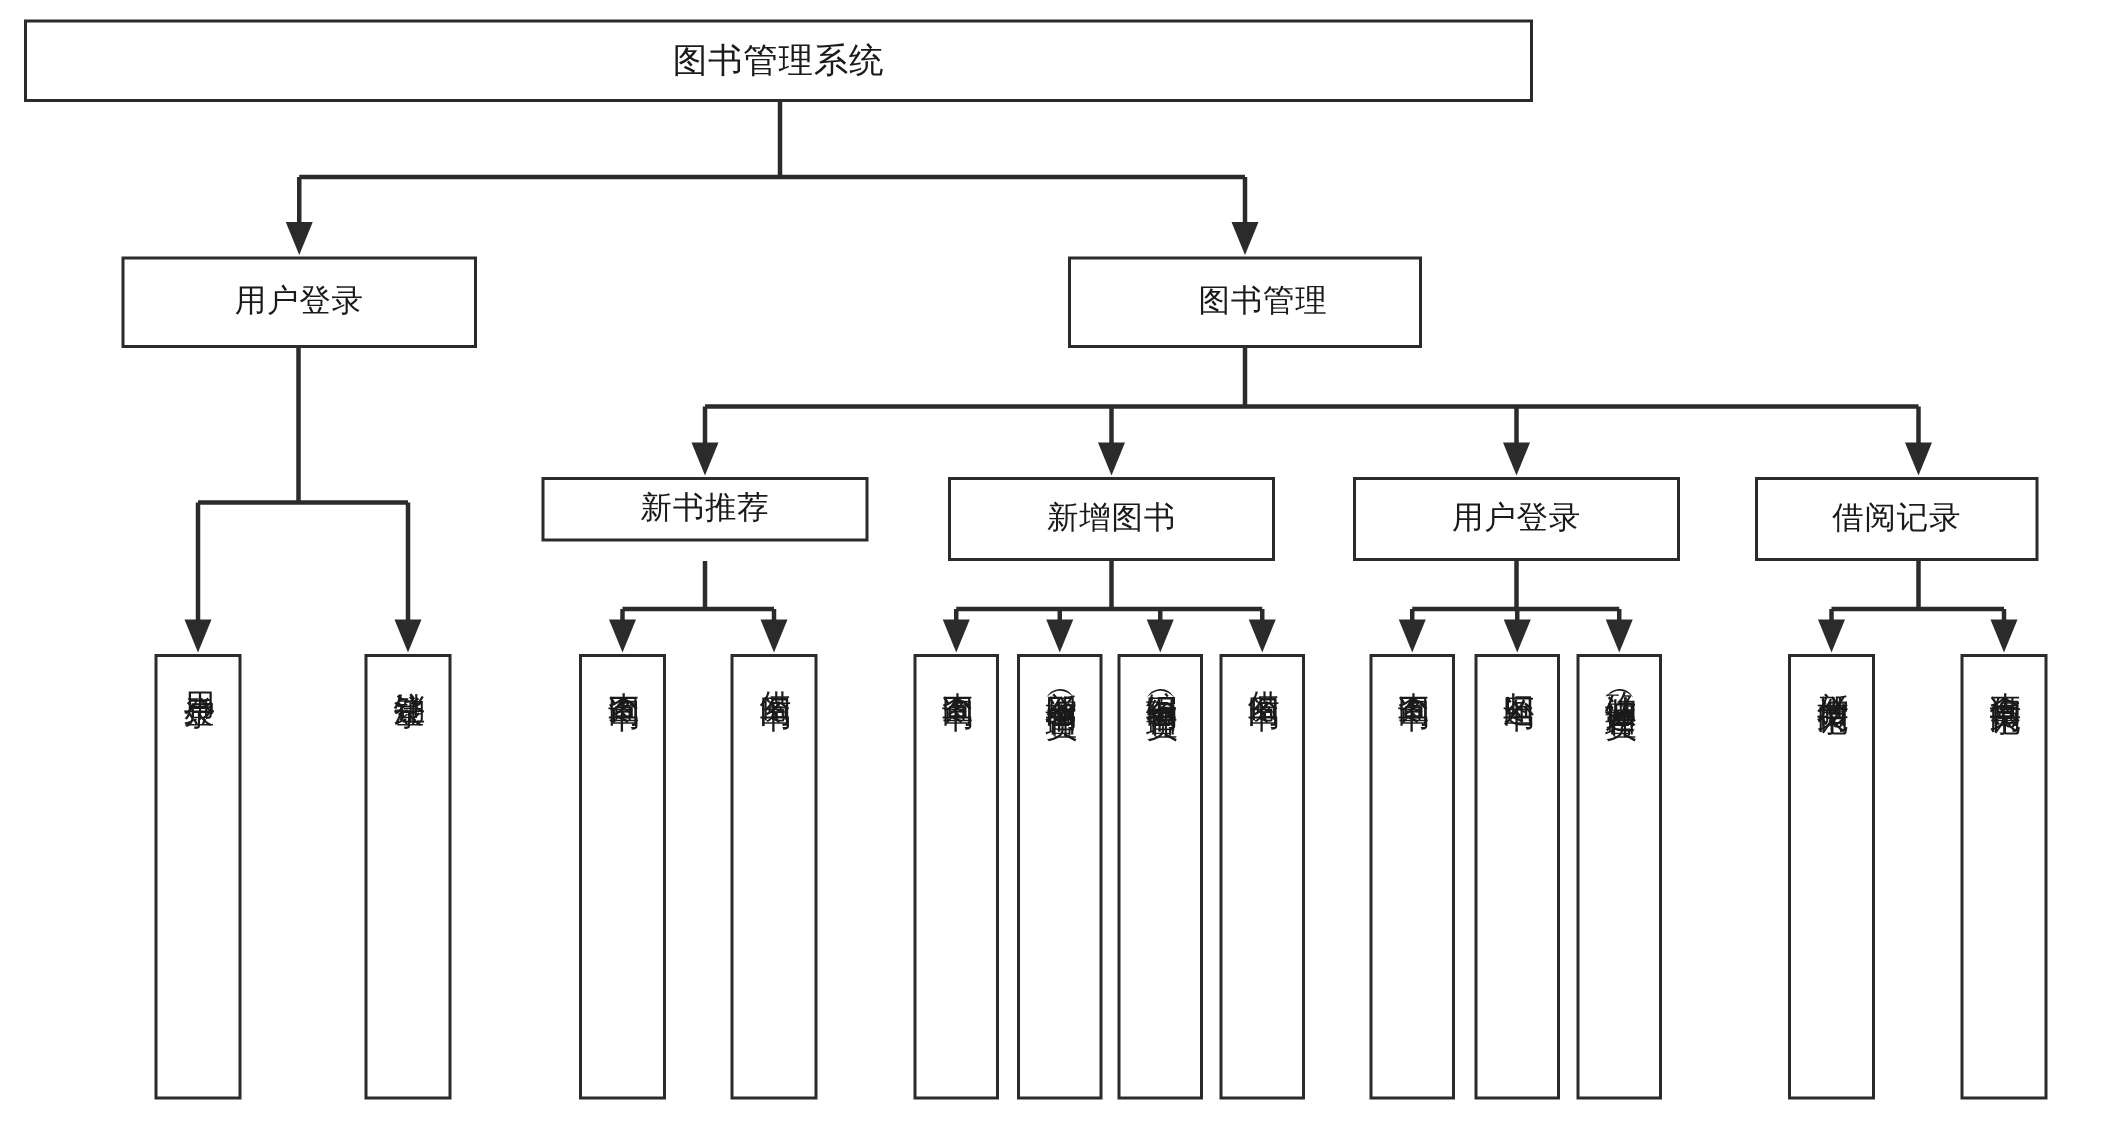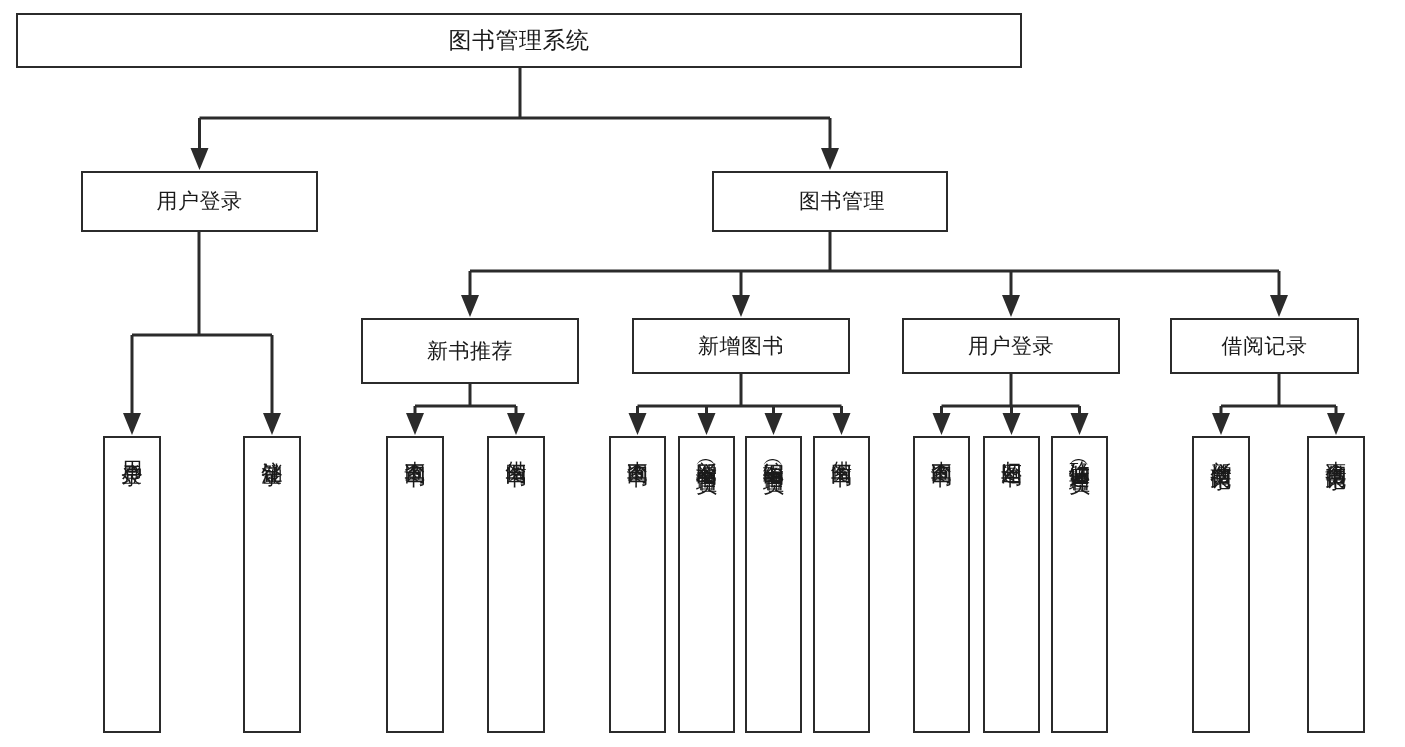--- a/index.html
+++ b/index.html
@@ -128,21 +128,21 @@
   <div id="nodes">
       <div class="node horiz root" style="left: 16px; top: 13px; width: 1006px; height: 55px; border-color: rgb(43, 43, 43); background: rgb(255, 255, 255); color: rgb(26, 26, 26);">
         <span class="label">图书管理系统</span>
       </div>
       <div class="node horiz" style="left: 81px; top: 171px; width: 237px; height: 61px; border-color: rgb(43, 43, 43); background: rgb(255, 255, 255); color: rgb(26, 26, 26);">
         <span class="label">用户登录</span>
       </div>
       <div class="node horiz" style="left: 712px; top: 171px; width: 236px; height: 61px; border-color: rgb(43, 43, 43); background: rgb(255, 255, 255); color: rgb(26, 26, 26); padding-left: 24px;">
         <span class="label">图书管理</span>
       </div>
-      <div class="node horiz" style="left: 361px; top: 318px; width: 218px; height: 66px; border-color: rgb(43, 43, 43); background: rgb(255, 255, 255); color: rgb(26, 26, 26);">
+      <div class="node horiz" style="left: 361px; top: 318px; width: 218px; height: 43px; border-color: rgb(43, 43, 43); background: rgb(255, 255, 255); color: rgb(26, 26, 26);">
         <span class="label">新书推荐</span>
       </div>
       <div class="node horiz" style="left: 632px; top: 318px; width: 218px; height: 56px; border-color: rgb(43, 43, 43); background: rgb(255, 255, 255); color: rgb(26, 26, 26);">
         <span class="label">新增图书</span>
       </div>
       <div class="node horiz" style="left: 902px; top: 318px; width: 218px; height: 56px; border-color: rgb(43, 43, 43); background: rgb(255, 255, 255); color: rgb(26, 26, 26);">
         <span class="label">用户登录</span>
       </div>
       <div class="node horiz" style="left: 1170px; top: 318px; width: 189px; height: 56px; border-color: rgb(43, 43, 43); background: rgb(255, 255, 255); color: rgb(26, 26, 26);">
         <span class="label">借阅记录</span>

